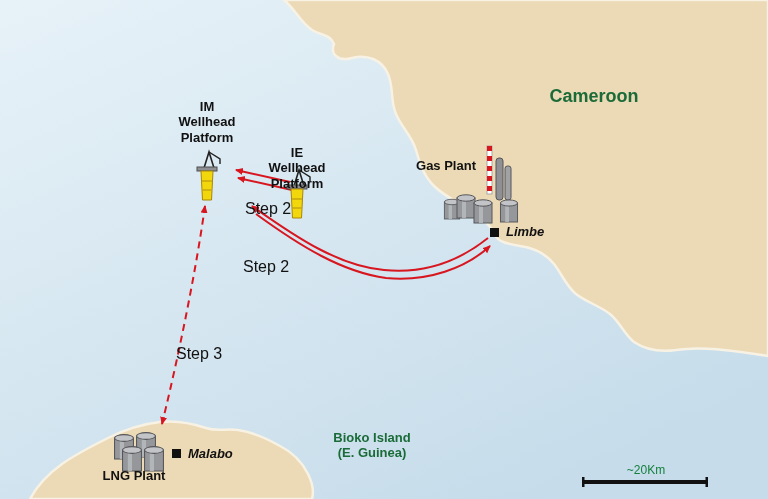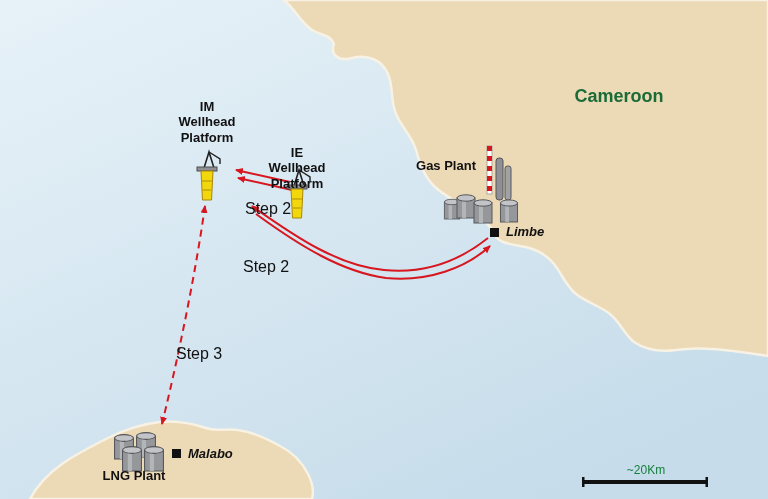--- a/index.html
+++ b/index.html
@@ -139,38 +139,40 @@
     <rect x="490" y="228" width="9" height="9" fill="#111"></rect>
     <rect x="172" y="449" width="9" height="9" fill="#111"></rect>
 
     <g fill="#111">
       <rect x="582" y="480" width="126" height="4"></rect>
       <rect x="582" y="477" width="2.5" height="10"></rect>
       <rect x="705.5" y="477" width="2.5" height="10"></rect>
     </g>
   </svg>
 
-  <div class="lbl region-lbl cameroon-lbl center" style="left:619px;top:86px;">Cameroon</div>
+  <div class="lbl region-lbl cameroon-lbl center" style="left:594px;top:86px;">Cameroon</div>
 
   <div class="lbl platform-lbl center" style="left:207px;top:99px;">IM
 Wellhead
 Platform</div>
 
   <div class="lbl platform-lbl center" style="left:297px;top:126px;margin-top:19px;">IE
 Wellhead
 Platform</div>
 
   <div class="lbl poi-lbl center" style="left:446px;top:158px;">Gas Plant</div>
 
   <div class="lbl town-lbl" style="left:506px;top:224px;text-align:right;">Limbe</div>
 
   <div class="lbl poi-lbl center" style="left:134px;top:468px;">LNG Plant</div>
 
   <div class="lbl town-lbl" style="left:188px;top:446px;">Malabo</div>
 
+  <div class="lbl region-lbl bioko-lbl center" style="left:372px;top:430px;">Bioko Island
+(E. Guinea)</div>
 
   <div class="lbl step-lbl" style="left:245px;top:160px;">Step 2</div>
 
   <div class="lbl step-lbl" style="left:243px;top:218px;">Step 2</div>
 
   <div class="lbl step-lbl" style="left:176px;top:305px;">Step 3</div>
 
   <div class="lbl scale-lbl center" style="left:646px;top:463px;">~20Km</div>
 
 </div>

